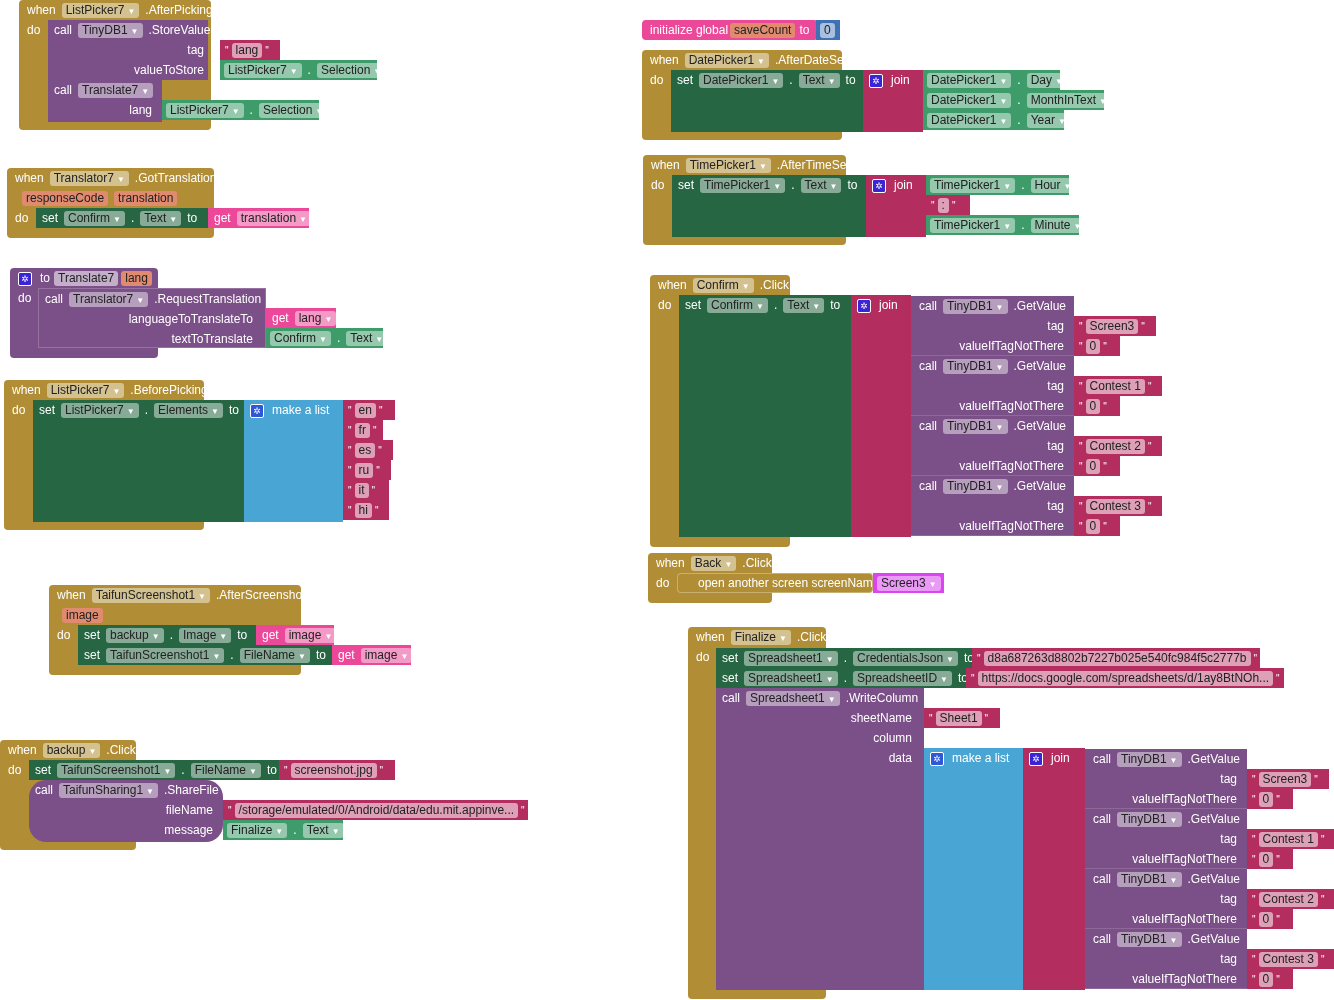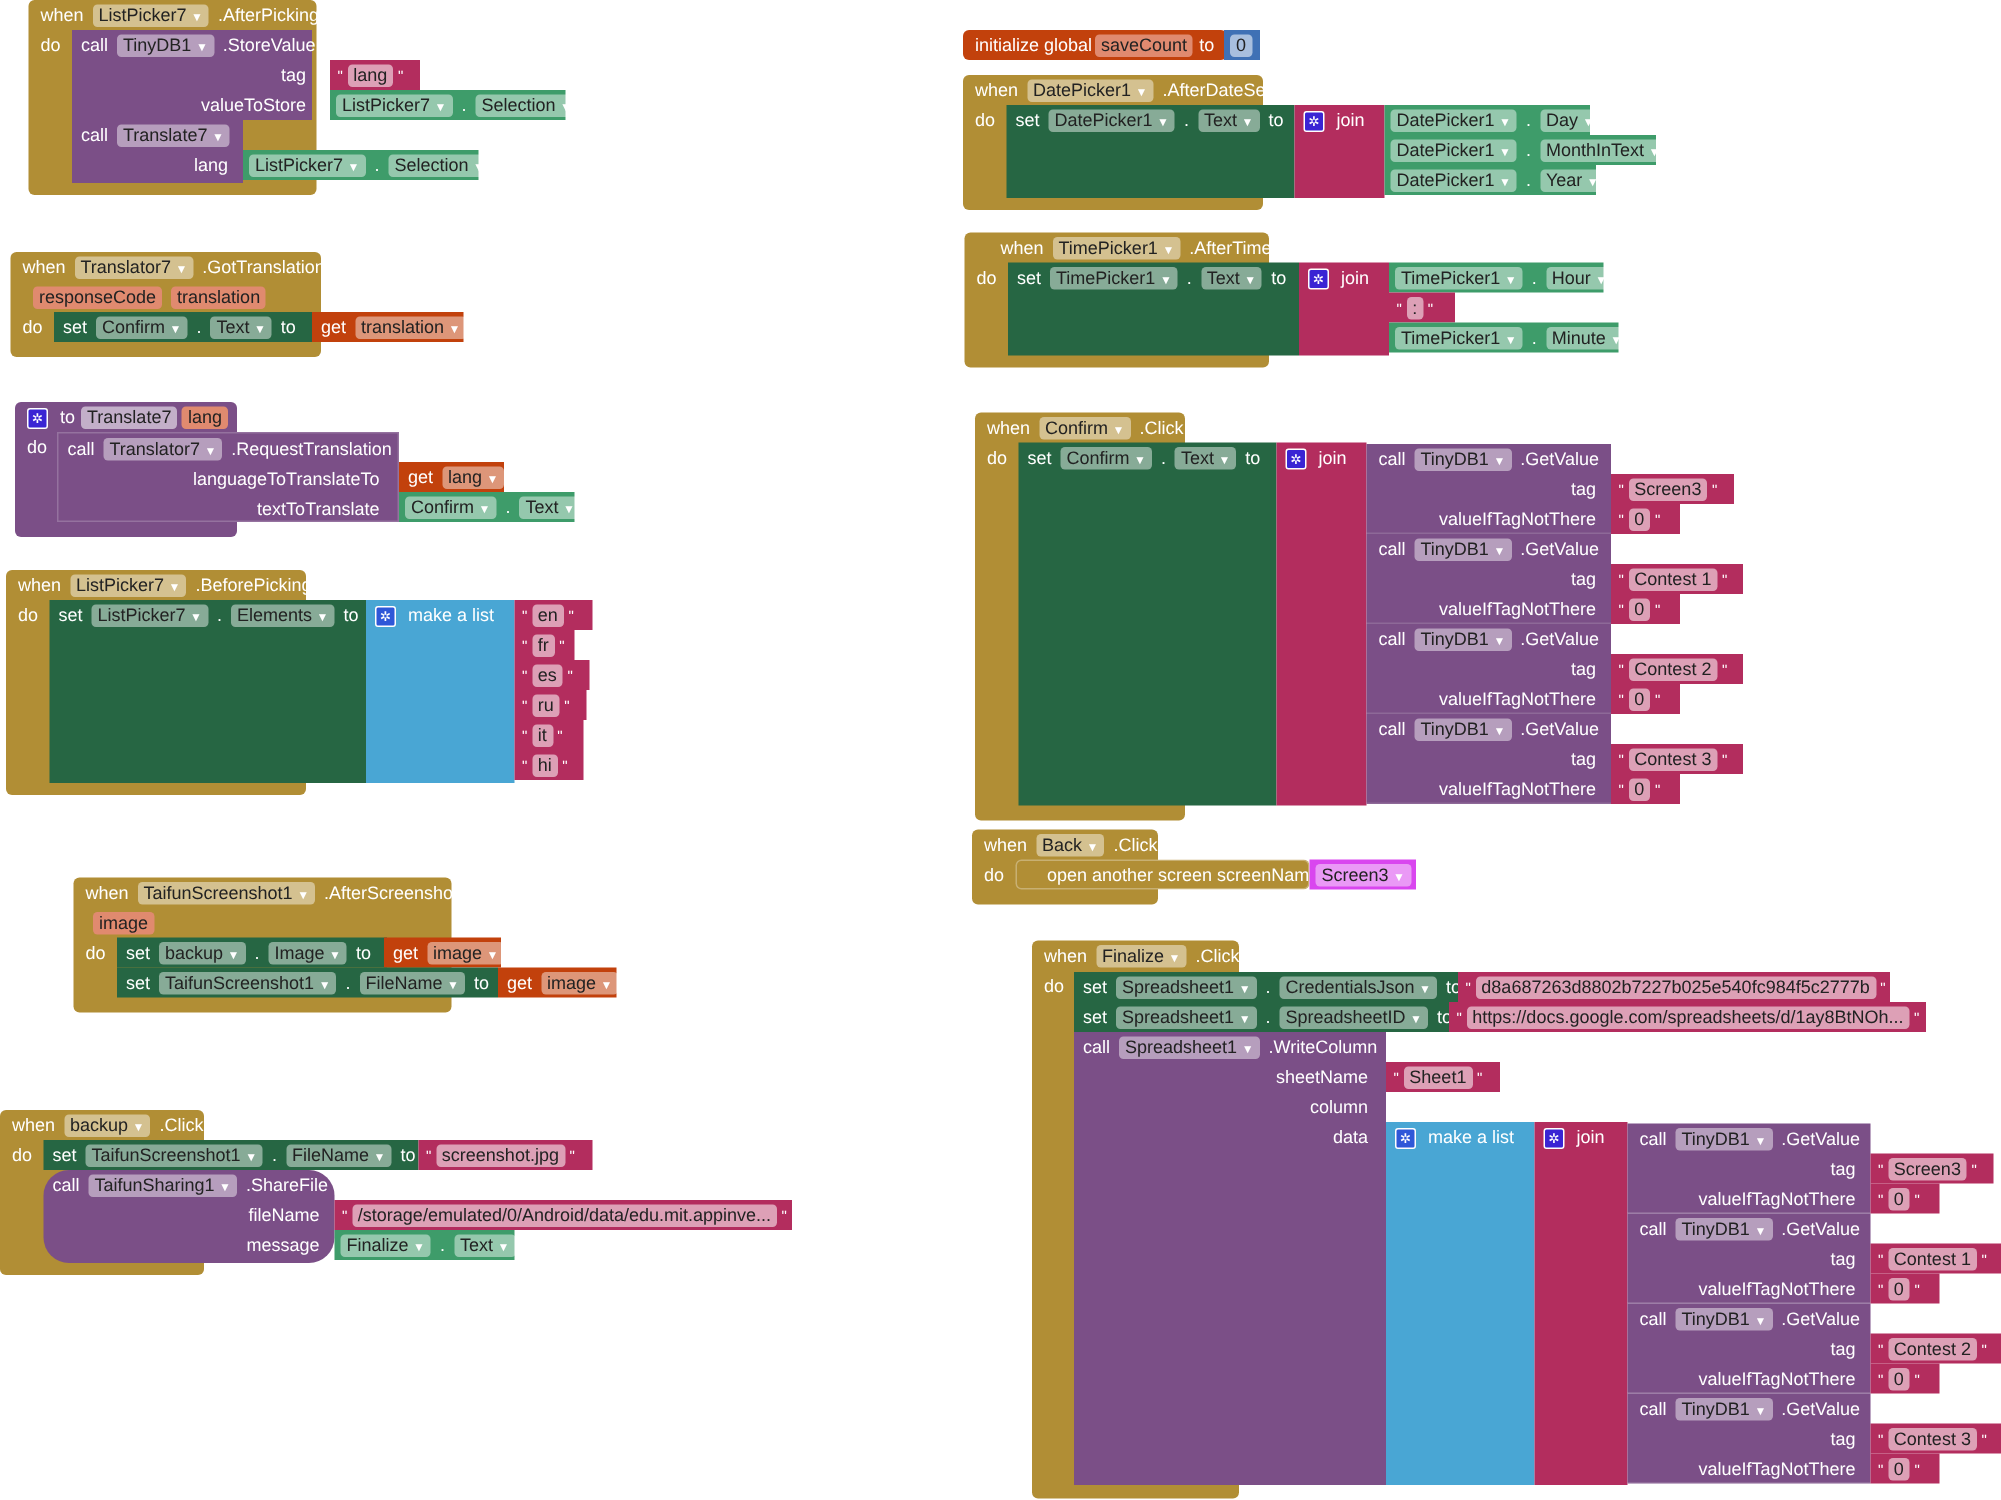--- a/index.html
+++ b/index.html
@@ -1,20 +1,20 @@
 <!DOCTYPE html>
 <html><head>
 <meta charset="utf-8">
 <style>
   html, body { margin:0; padding:0; background:#ffffff; }
   body { width:1334px; height:1000px; position:relative; overflow:hidden;
          font-family:"Liberation Sans", sans-serif; font-size:12px; color:#fff; }
   .abs { position:absolute; box-sizing:border-box; }
   .evt { background:#b18e35; border-radius:4px; }
-  .var { background:#c2410c; }
+  .var { background:#ec4899; }
   .txt { background:#b32d5e; }
   .cmp { background:#7b4f87; }
   .set { background:#266643; }
   .prop { background:#3e9c6a; }
   .lst { background:#49a6d4; }
   .num { background:#3f71b5; }
   .proc { background:#7b4f87; }
   .row { position:absolute; height:20px; line-height:20px; white-space:nowrap; }
   .kw { color:#fff; padding:0 4px; }
   .dd { display:inline-block; height:15px; line-height:15px; padding:0 4px; border-radius:3px;
@@ -178,21 +178,21 @@
   <div class="row" style="left:2px;"><span class="dd"><span>DatePicker1</span><span class="car">▼</span></span><span class="kw">.</span><span class="dd"><span>Day</span><span class="car">▼</span></span></div>
 </div>
 <div class="abs prop" style="left:923px;top:90px;width:181px;height:20px;">
   <div class="row" style="left:2px;"><span class="dd"><span>DatePicker1</span><span class="car">▼</span></span><span class="kw">.</span><span class="dd"><span>MonthInText</span><span class="car">▼</span></span></div>
 </div>
 <div class="abs prop" style="left:923px;top:110px;width:141px;height:20px;">
   <div class="row" style="left:2px;"><span class="dd"><span>DatePicker1</span><span class="car">▼</span></span><span class="kw">.</span><span class="dd"><span>Year</span><span class="car">▼</span></span></div>
 </div>
 
 <div class="abs evt" style="left:643px;top:155px;width:203px;height:90px;">
-  <div class="row" style="left:4px;top:0;margin-left:16px;"><span class="kw">when</span><span class="dd"><span>TimePicker1</span><span class="car">▼</span></span><span class="kw">.AfterTimeSet</span></div>
+  <div class="row" style="left:4px;top:0;"><span class="kw">when</span><span class="dd"><span>TimePicker1</span><span class="car">▼</span></span><span class="kw">.AfterTimeSet</span></div>
   <div class="row kw" style="left:4px;top:20px;">do</div>
 </div>
 <div class="abs set" style="left:672px;top:175px;width:194px;height:62px;">
   <div class="row" style="left:2px;"><span class="kw">set</span><span class="dd"><span>TimePicker1</span><span class="car">▼</span></span><span class="kw">.</span><span class="dd"><span>Text</span><span class="car">▼</span></span><span class="kw">to</span></div>
 </div>
 <div class="abs txt" style="left:866px;top:175px;width:60px;height:62px;">
   <div class="row" style="left:2px;"><span class="gear">✲</span><span class="kw">join</span></div>
 </div>
 <div class="abs prop" style="left:926px;top:175px;width:143px;height:20px;">
   <div class="row" style="left:2px;"><span class="dd"><span>TimePicker1</span><span class="car">▼</span></span><span class="kw">.</span><span class="dd"><span>Hour</span><span class="car">▼</span></span></div>

